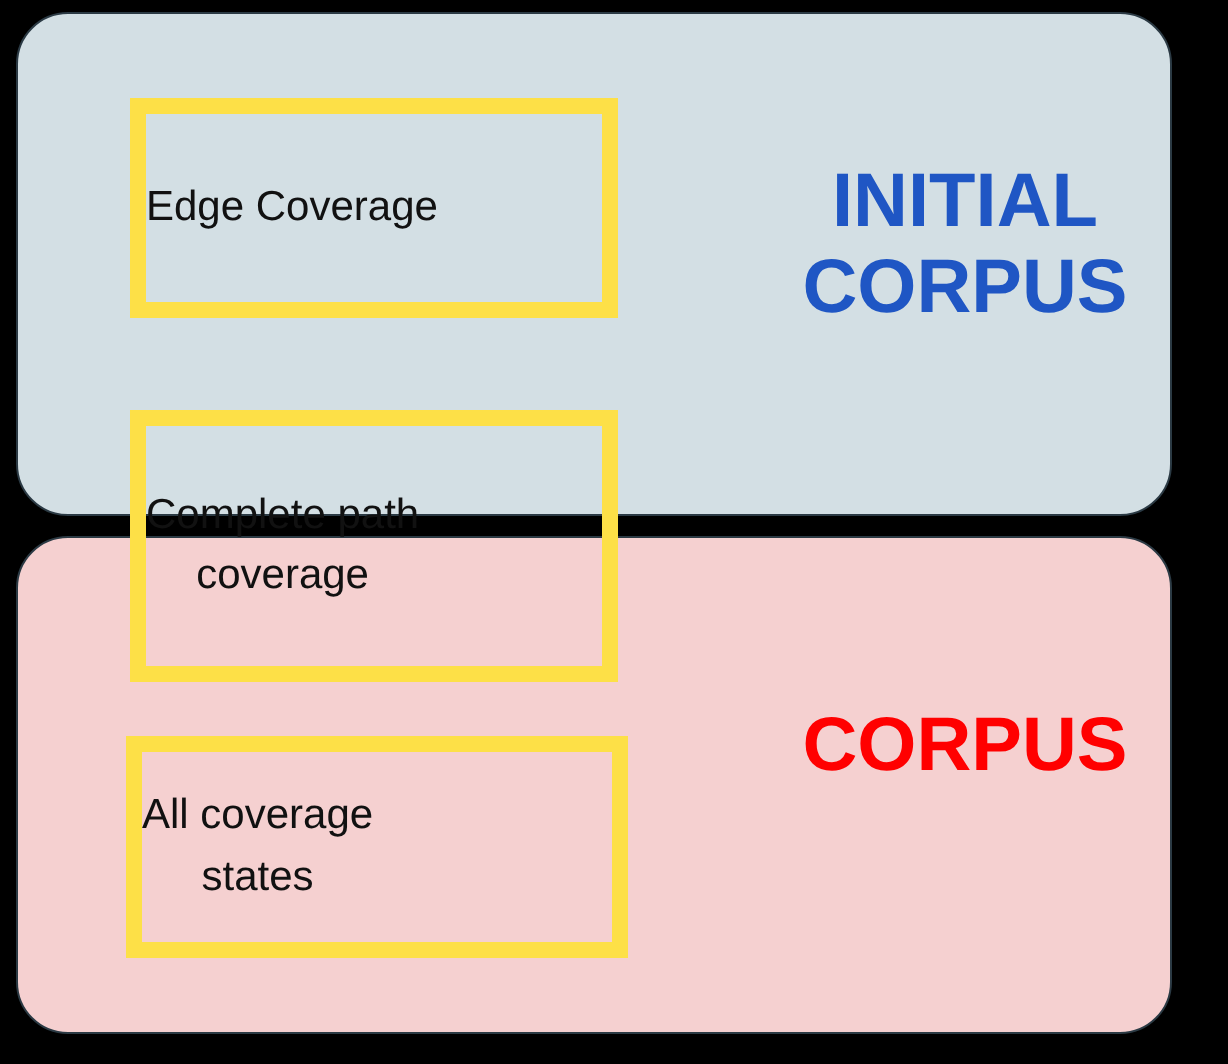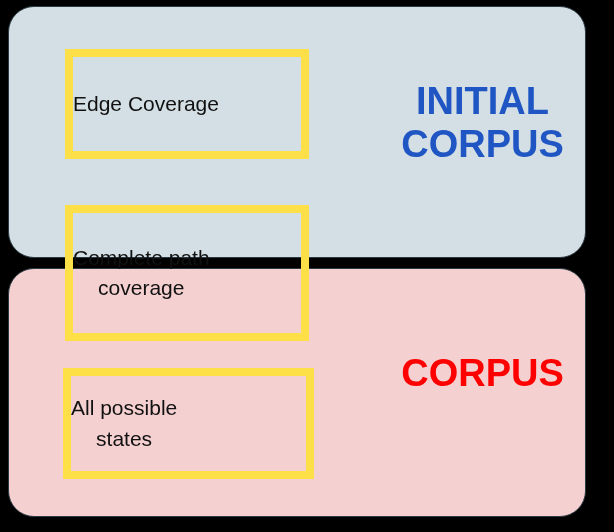--- a/index.html
+++ b/index.html
@@ -134,17 +134,17 @@
   <div class="concept-box" id="box-edge-coverage">
     <span class="box-text">Edge Coverage</span>
   </div>
 
   <div class="concept-box" id="box-complete-path-coverage">
     <span class="box-text">Complete path
 coverage</span>
   </div>
 
   <div class="concept-box" id="box-all-possible-states">
-    <span class="box-text">All possible
+    <span class="box-text">All coverage
 states</span>
   </div>
 
 </div>
 
 </body></html>

